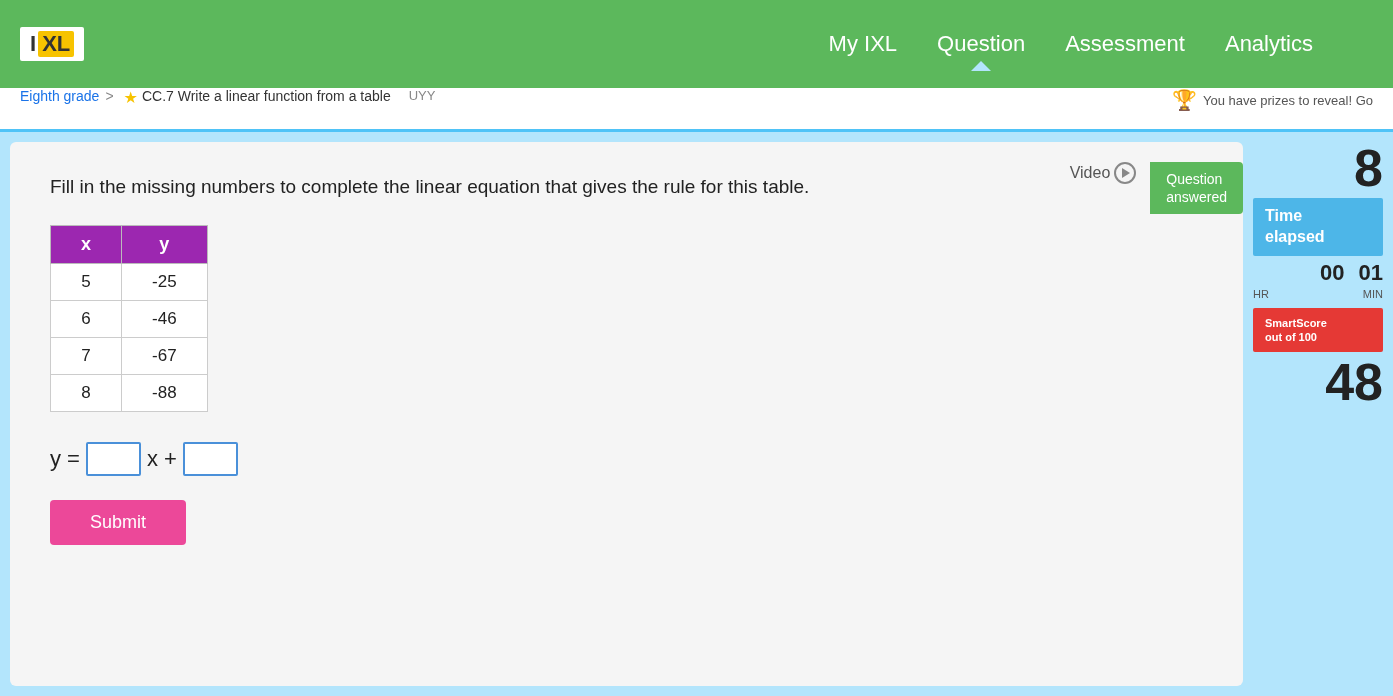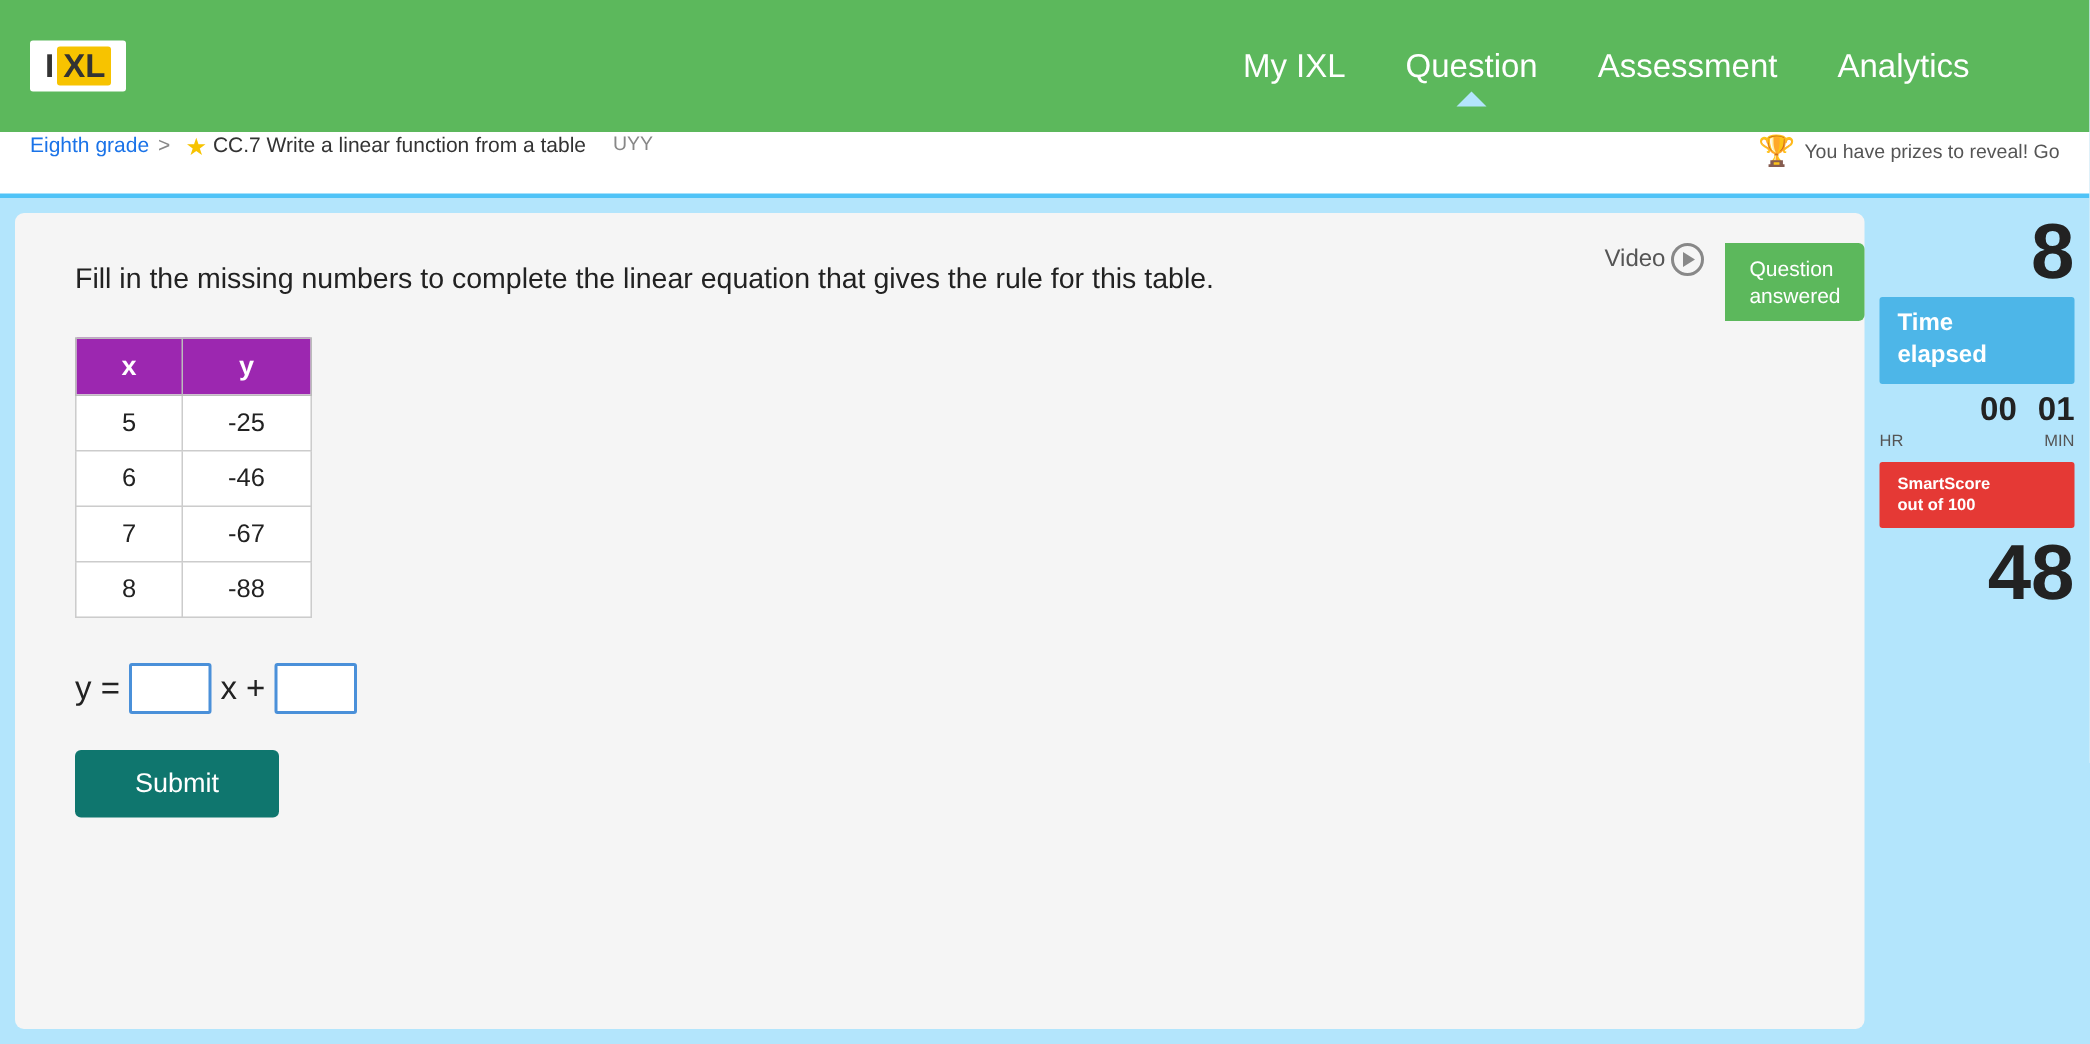--- a/index.html
+++ b/index.html
@@ -214,21 +214,21 @@
       height: 34px;
       border: 2px solid #4a90d9;
       border-radius: 2px;
       text-align: center;
       font-size: 18px;
       outline: none;
     }
 
     
     .submit-btn {
-      background: #0f766e;
+      background: #ec4899;
       color: white;
       border: none;
       padding: 12px 40px;
       font-size: 18px;
       border-radius: 4px;
       cursor: pointer;
       font-weight: 500;
     }
 
     

